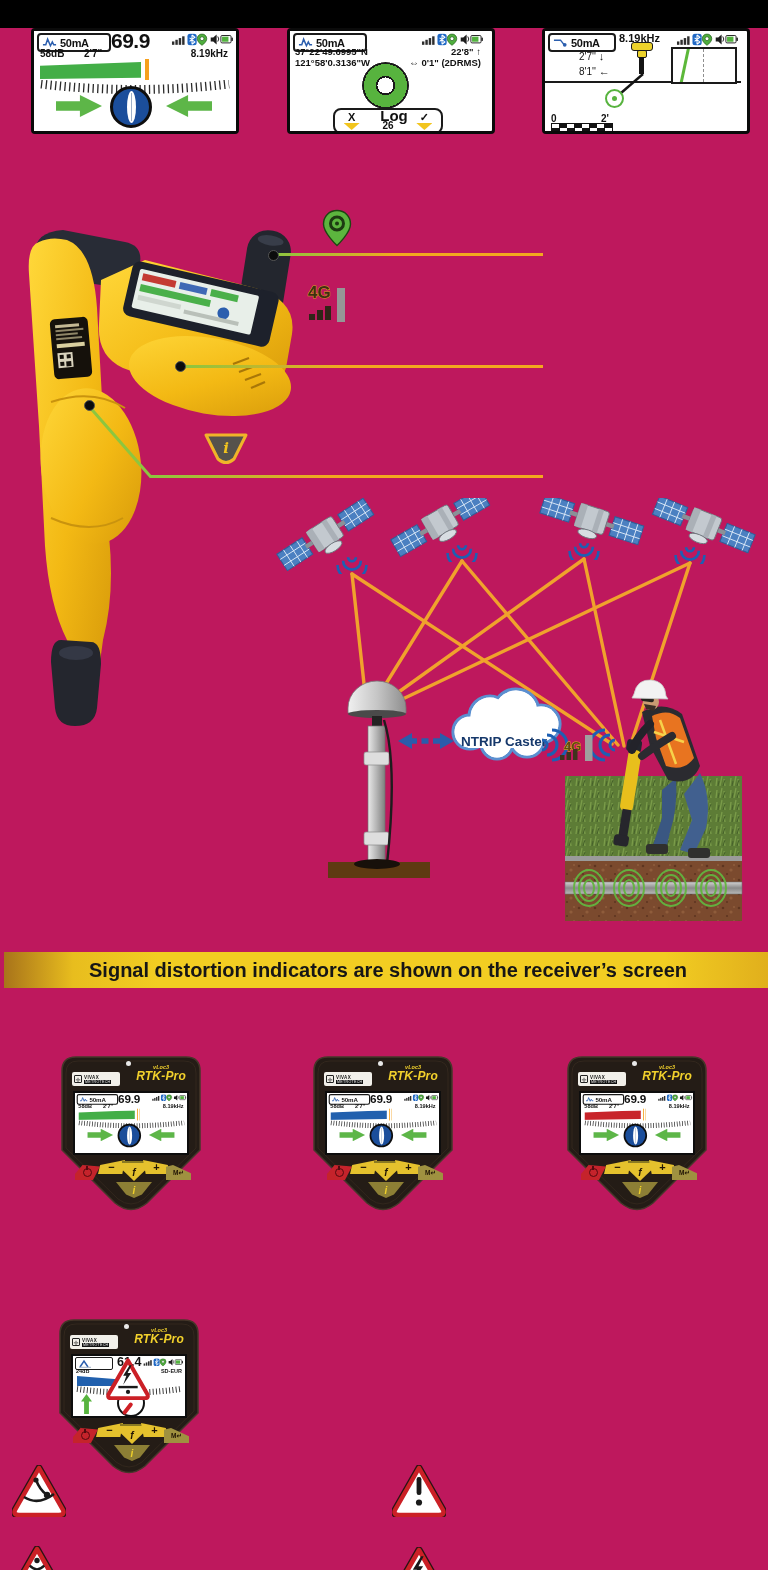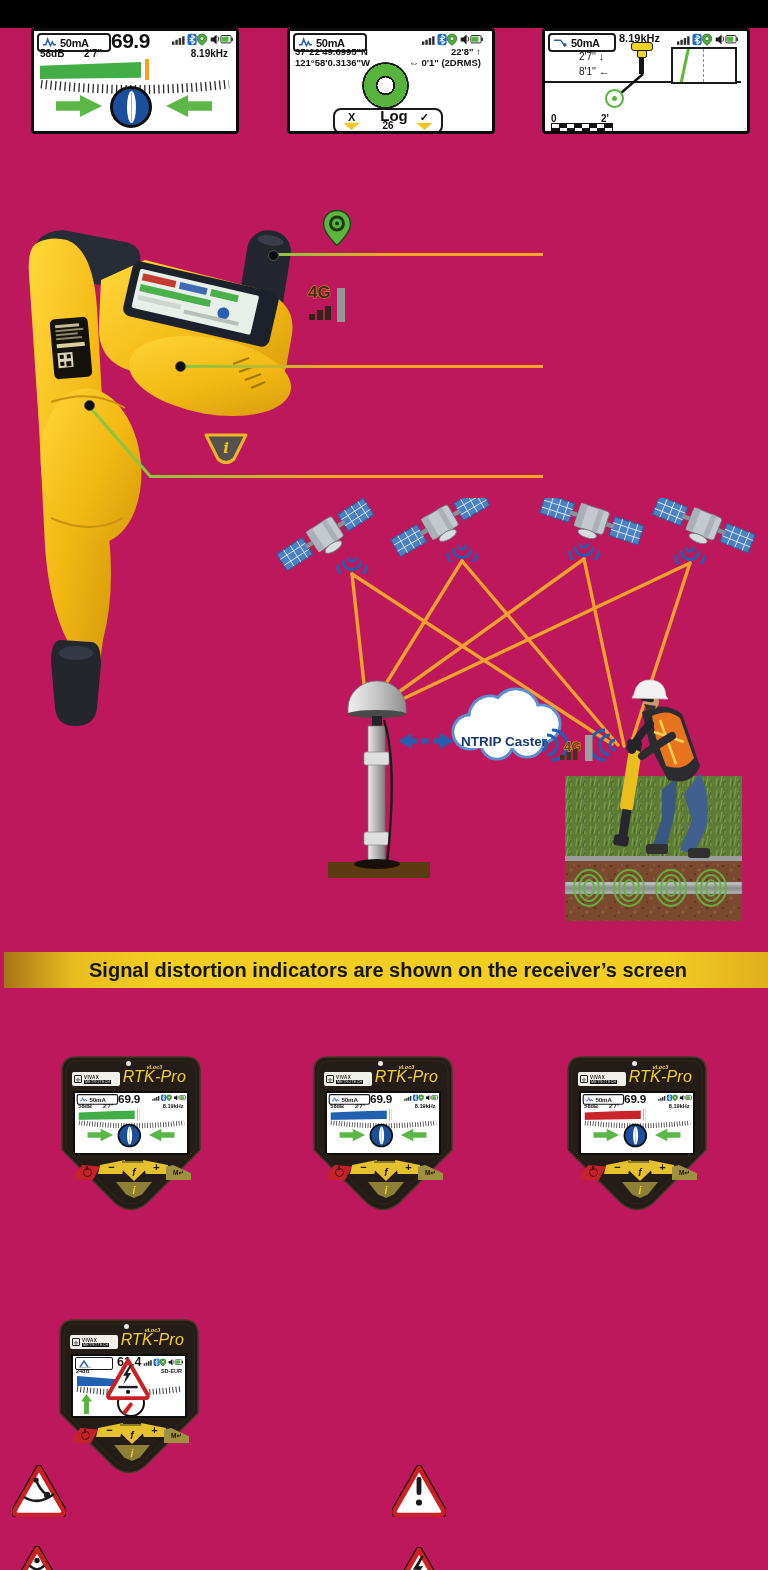--- a/index.html
+++ b/index.html
@@ -87,21 +87,21 @@
   .led{position:absolute;left:66px;top:6px;width:5px;height:5px;border-radius:50%;background:#e8e8e8;}
   .logo{position:absolute;left:12px;top:17px;width:48px;height:14px;background:#f2f0ea;border-radius:2px;
         display:flex;align-items:center;gap:2px;padding:1px 2px;box-sizing:border-box;}
   .logo-cross{font-size:6px;line-height:8px;width:8px;height:8px;text-align:center;border:1px solid #222;
         border-radius:1px;color:#222;box-sizing:border-box;}
   .logo-lines{display:flex;flex-direction:column;}
   .logo-l1{font-size:4.5px;font-weight:bold;letter-spacing:.4px;color:#111;}
   .logo-l2{font-size:3.6px;background:#111;color:#eee;padding:0 1px;letter-spacing:.3px;}
   .model{position:absolute;right:16px;top:9px;text-align:center;color:#f2d12c;font-style:italic;}
   .model-small{display:block;font-size:5.5px;font-weight:bold;line-height:6px;}
-  .model-main{display:block;font-size:16px;font-weight:normal;line-height:13px;letter-spacing:.2px;}
+  .model-main{display:block;font-size:12px;font-weight:bold;line-height:13px;letter-spacing:.2px;}
   .mini-screen{position:absolute;left:13px;top:36px;width:116px;height:64px;border:2px solid #0d0d0d;
         background:#fff;overflow:hidden;box-sizing:border-box;}
   .mini-screen .scr{transform:scale(0.56);transform-origin:0 0;}
   .bar-blue .sig-bar{background:#2160ae;}
   .bar-red .sig-bar{background:#c8242a;}
   .keypad{position:absolute;left:15px;top:105px;width:112px;height:42px;}
   .key{position:absolute;display:flex;align-items:center;justify-content:center;
        font-weight:bold;color:#211505;}
   .key-power{left:0;top:5px;width:25px;height:15px;background:#c5232b;
        clip-path:polygon(0 60%,30% 0,100% 10%,72% 100%,0 100%);}

